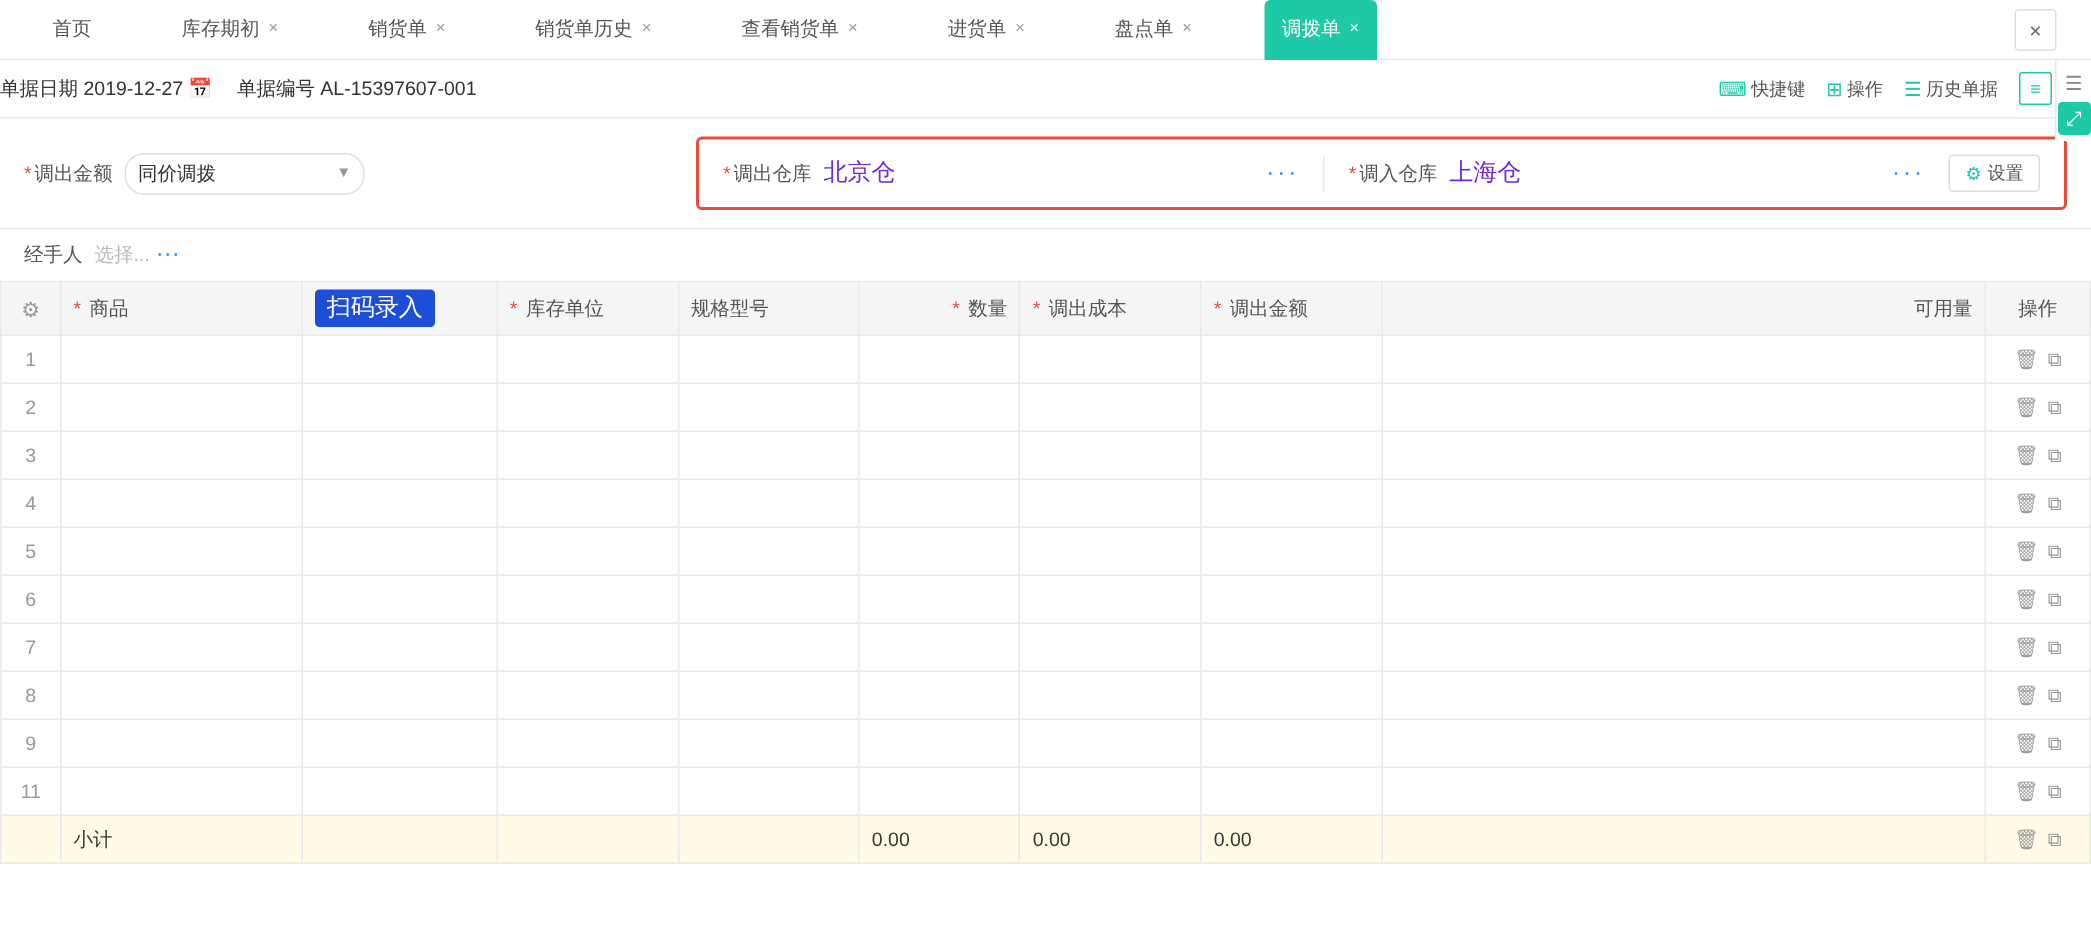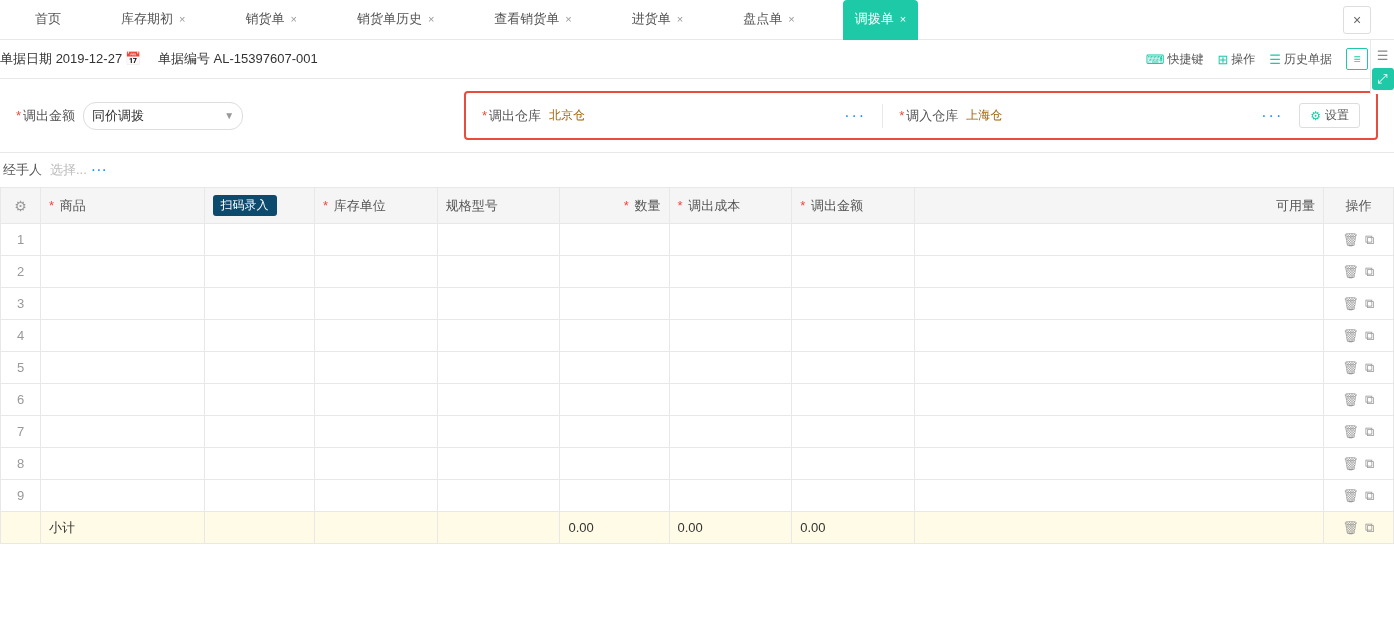--- a/index.html
+++ b/index.html
@@ -128,41 +128,41 @@
       align-items: center;
       flex: 1;
       margin-left: 8px;
     }
     .warehouse-field {
       display: flex;
       align-items: center;
       flex: 1;
     }
     .warehouse-field .wh-name {
-      color: #a16207;
-      font-size: 12px;
+      color: #6d28d9;
+      font-size: 16px;
       margin-right: 4px;
     }
     .warehouse-dots {
       color: #1890ff;
       cursor: pointer;
       font-size: 16px;
       margin-left: auto;
       letter-spacing: 2px;
     }
     .warehouse-divider {
       width: 1px;
       height: 24px;
       background: #e8e8e8;
       margin: 0 16px;
     }
 
     
     .form-section2 {
-      padding: 8px 3px;
+      padding: 8px 16px;
       display: flex;
       align-items: center;
     }
     .person-field {
       display: flex;
       align-items: center;
     }
     .person-placeholder {
       color: #bbb;
       margin-right: 4px;
@@ -211,27 +211,27 @@
       border: 1px solid #e8e8e8;
       padding: 0 8px;
       color: #333;
     }
     tbody td.row-num {
       text-align: center;
       color: #999;
       width: 40px;
     }
     .scan-btn {
-      background: #0c4a6e;
+      background: #1d4ed8;
       color: #fff;
       border: none;
       border-radius: 3px;
       padding: 2px 8px;
       cursor: pointer;
-      font-size: 12px;
+      font-size: 16px;
       white-space: nowrap;
     }
     .th-gear {
       width: 36px;
       text-align: center;
     }
     .gear-icon {
       color: #999;
       cursor: pointer;
       font-size: 14px;
@@ -646,20 +646,37 @@
           <td></td>
           <td></td>
           <td></td>
           <td class="op-col">
             <div class="op-icons">
               <span class="op-icon">🗑</span>
               <span class="op-icon">⧉</span>
             </div>
           </td>
         </tr>
+        <tr>
+          <td class="row-num">11</td>
+          <td></td>
+          <td></td>
+          <td></td>
+          <td></td>
+          <td></td>
+          <td></td>
+          <td></td>
+          <td></td>
+          <td class="op-col">
+            <div class="op-icons">
+              <span class="op-icon">🗑</span>
+              <span class="op-icon">⧉</span>
+            </div>
+          </td>
+        </tr>
 
         <tr class="subtotal">
           <td class="row-num"></td>
           <td>
             <span>小计</span>
           </td>
           <td></td>
           <td></td>
           <td></td>
           <td>0.00</td>

